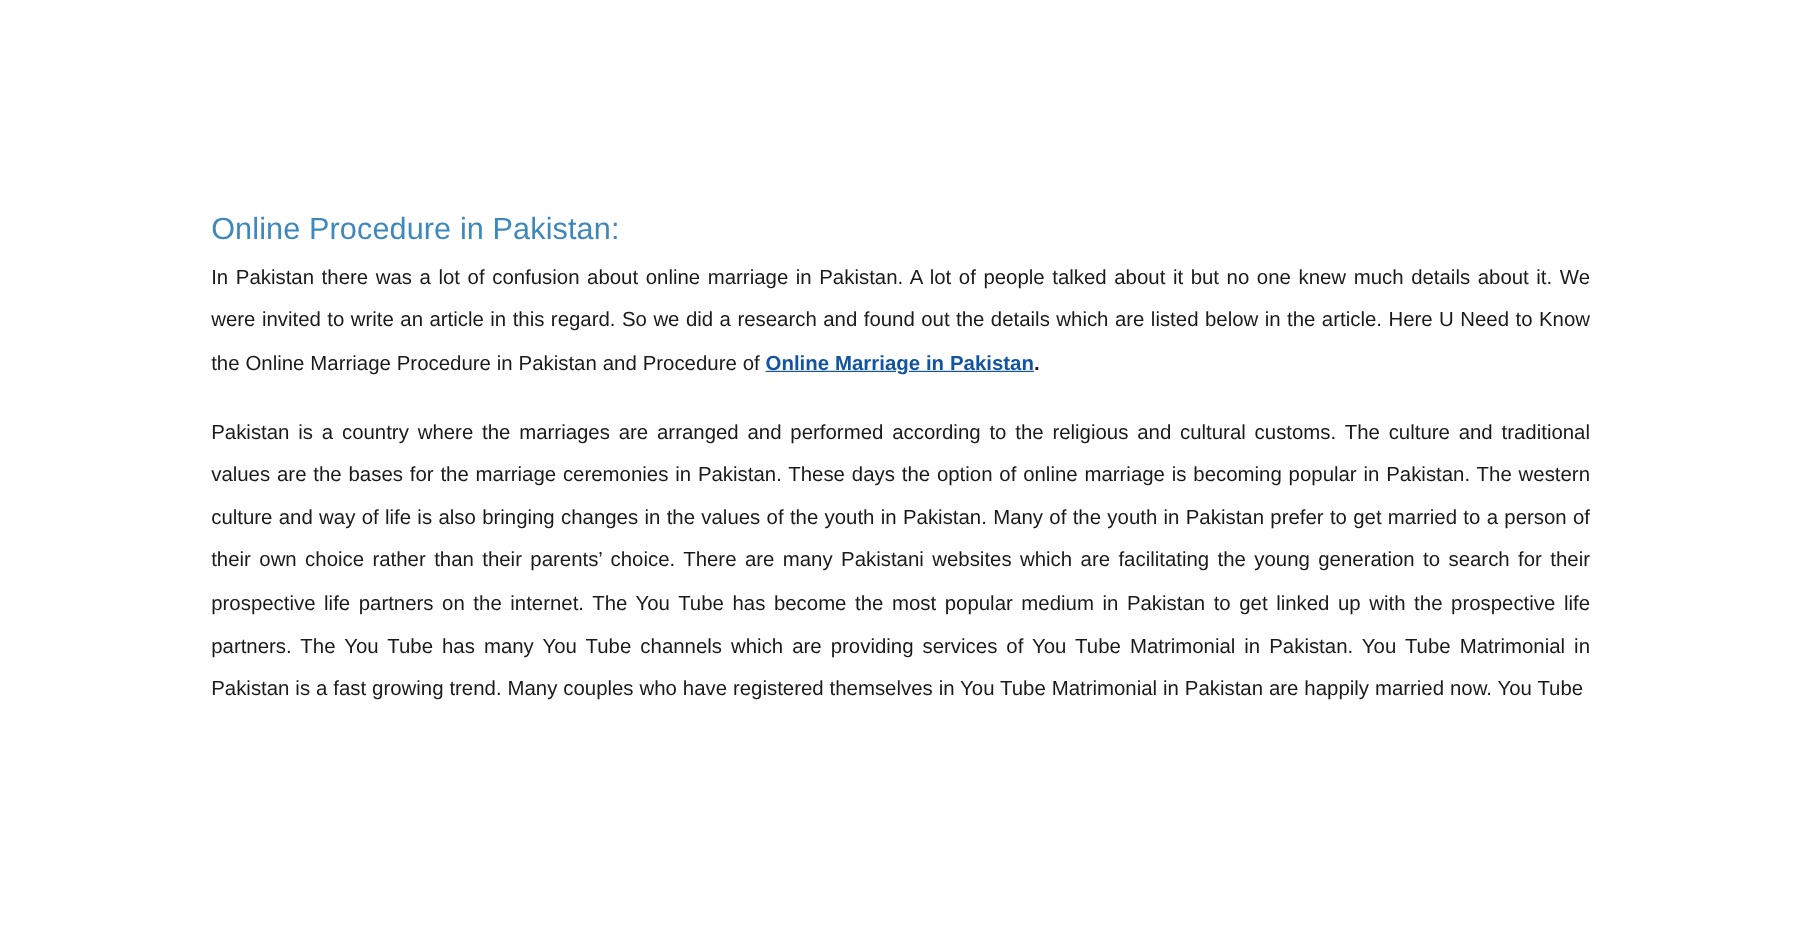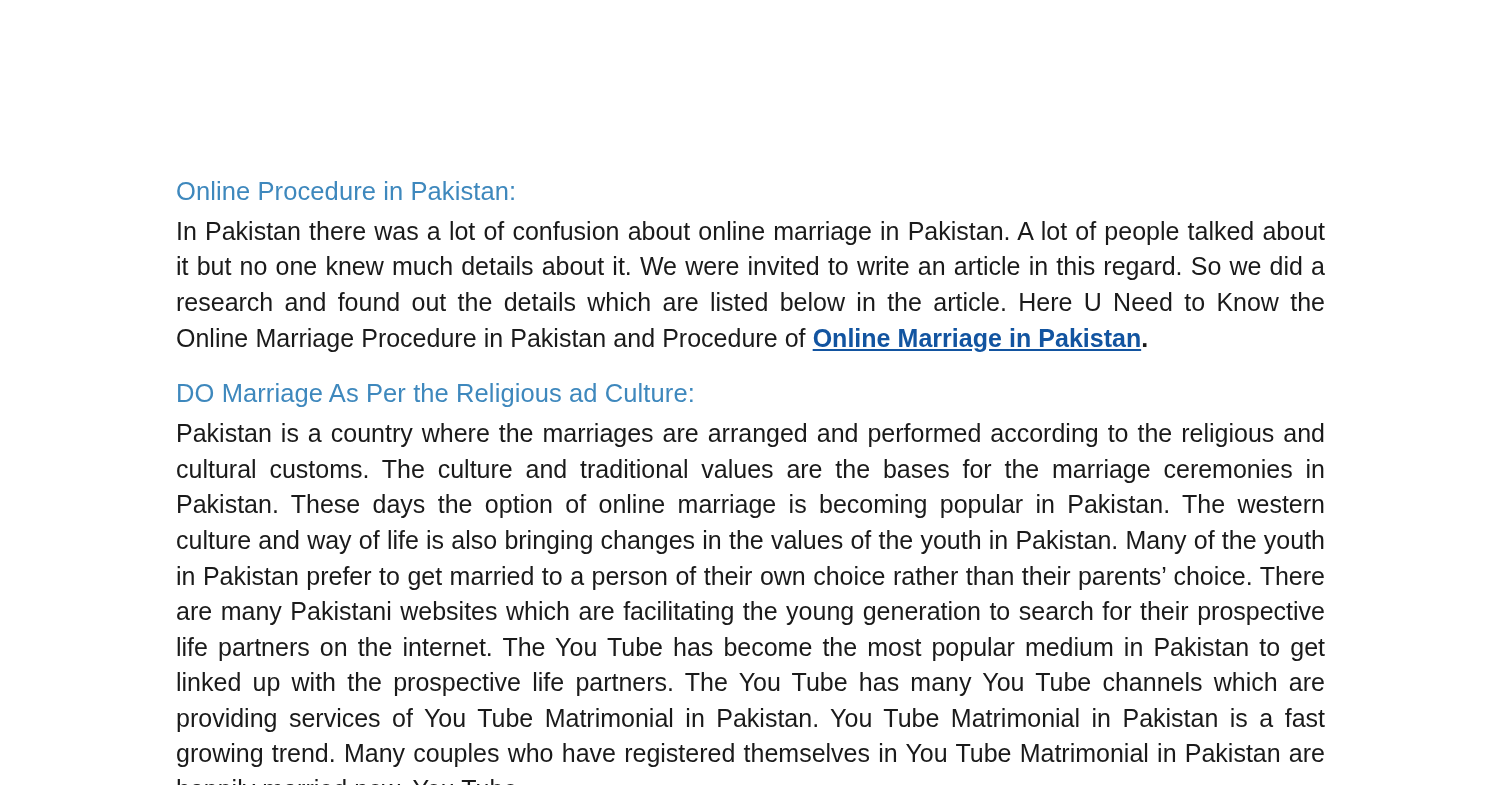--- a/index.html
+++ b/index.html
@@ -32,21 +32,21 @@
     color: #3e88bd;
     margin: 0 0 6px 0;
     line-height: 1.25;
     letter-spacing: 0.1px;
   }
   .section + .section {
     margin-top: 22px;
   }
   p.body-text {
     font-family: "Liberation Sans", sans-serif;
-    font-size: 25px;
+    font-size: 17px;
     color: #1a1a1a;
     line-height: 35.6px;
     margin: 0;
     text-align: justify;
     text-justify: inter-word;
     word-spacing: 0.2px;
   }
   p.body-text.last-para {
     text-align: justify;
   }
@@ -65,18 +65,17 @@
 
 <div class="page">
   <div class="content">
 
     <div class="section">
       <h2 class="heading">Online Procedure in Pakistan:</h2>
       <p class="body-text"><span>In Pakistan there was a lot of confusion about online marriage in Pakistan. A lot of people talked about it but no one knew much details about it. We were invited to write an article in this regard. So we did a research and found out the details which are listed below in the article. Here U Need to Know the Online Marriage Procedure in Pakistan and Procedure of </span><a class="inline-link" href="#">Online Marriage in Pakistan</a><span class="period-bold">.</span></p>
     </div>
 
     <div class="section">
-      <h2 class="heading">DO Marriage As Per the Religious ad Culture:</h2>
       <p class="body-text last-para">Pakistan is a country where the marriages are arranged and performed according to the religious and cultural customs. The culture and traditional values are the bases for the marriage ceremonies in Pakistan. These days the option of online marriage is becoming popular in Pakistan. The western culture and way of life is also bringing changes in the values of the youth in Pakistan. Many of the youth in Pakistan prefer to get married to a person of their own choice rather than their parents’ choice. There are many Pakistani websites which are facilitating the young generation to search for their prospective life partners on the internet. The You Tube has become the most popular medium in Pakistan to get linked up with the prospective life partners. The You Tube has many You Tube channels which are providing services of You Tube Matrimonial in Pakistan. You Tube Matrimonial in Pakistan is a fast growing trend. Many couples who have registered themselves in You Tube Matrimonial in Pakistan are happily married now. You Tube</p>
     </div>
 
   </div>
 </div>
 
 </body></html>

